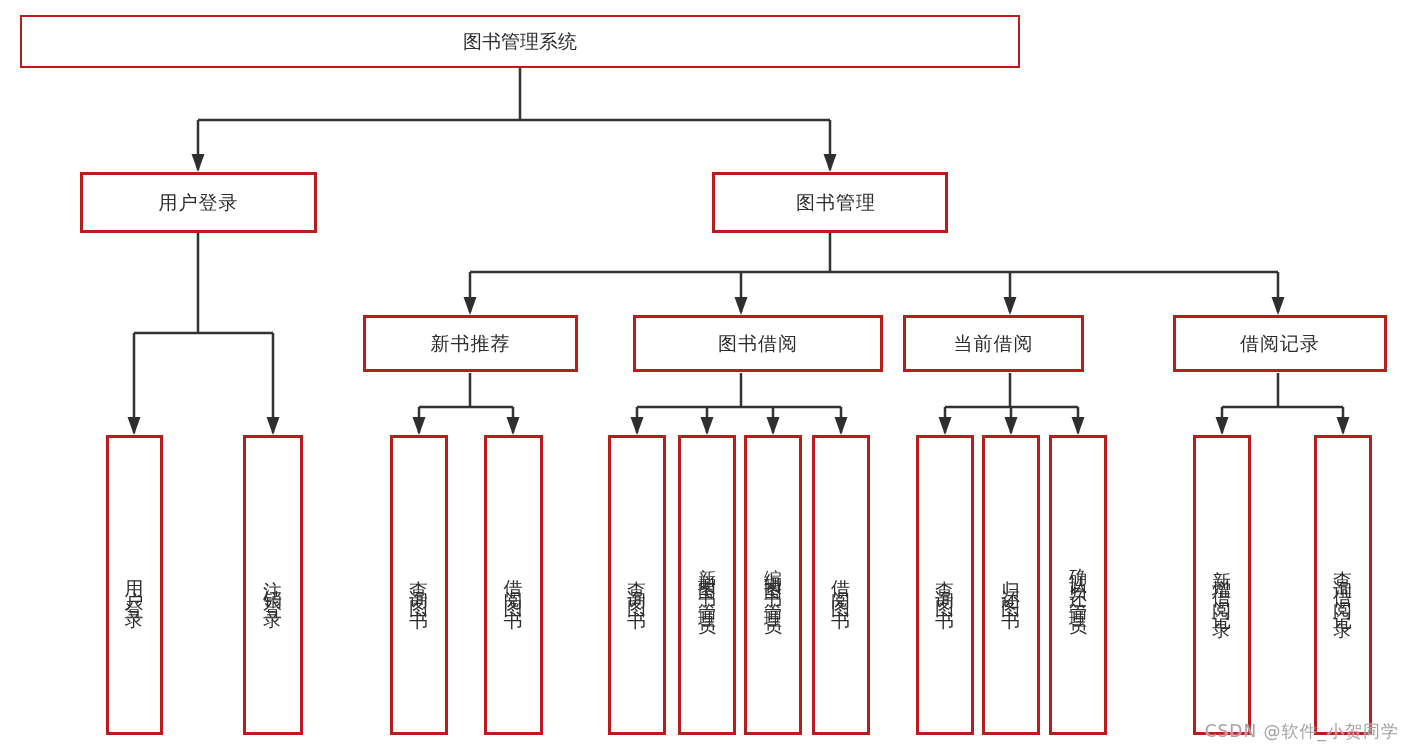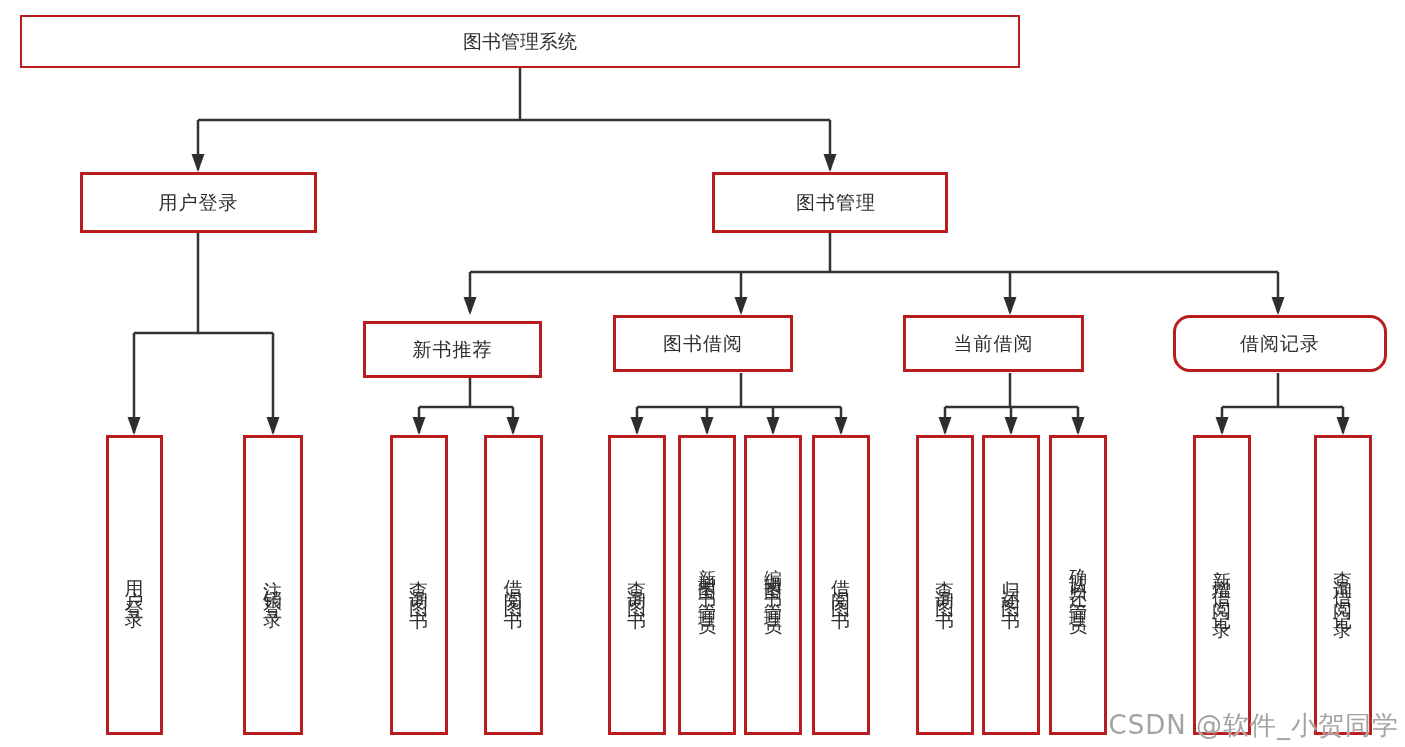--- a/index.html
+++ b/index.html
@@ -59,21 +59,21 @@
   }
   .node.leaf.long {
     letter-spacing: 7px;
     font-size: 18px;
   }
   #watermark {
     position: absolute;
     right: 6px;
     bottom: 4px;
     color: #a3a3a3;
-    font-size: 26px;
+    font-size: 17px;
     letter-spacing: 1px;
     z-index: 3;
     text-shadow: 0 0 2px #ffffff;
   }
 </style>
 </head>
 <body>
 
 <div id="stage">
 
@@ -121,30 +121,30 @@
     <span>图书管理系统</span>
   </div>
 
   <div class="node hnode" style="left:80px; top:172px; width:237px;">
     <span>用户登录</span>
   </div>
   <div class="node hnode" style="left:712px; top:172px; width:236px;padding-left:12px;">
     <span>图书管理</span>
   </div>
 
-  <div class="node hnode l3" style="left:363px; top:315px; width:179px;margin-top:6px;">
+  <div class="node hnode l3" style="left:363px; top:315px; width:215px;">
     <span>新书推荐</span>
   </div>
-  <div class="node hnode l3" style="left:613px; top:315px; width:180px;">
+  <div class="node hnode l3" style="left:633px; top:315px; width:250px;">
     <span>图书借阅</span>
   </div>
   <div class="node hnode l3" style="left:903px; top:315px; width:181px;">
     <span>当前借阅</span>
   </div>
-  <div class="node hnode l3" style="left:1173px; top:315px; width:214px;border-radius:17px;">
+  <div class="node hnode l3" style="left:1173px; top:315px; width:214px;">
     <span>借阅记录</span>
   </div>
 
   <div class="node leaf" style="left:106px; width:57px;">
     <span>用户登录</span>
   </div>
   <div class="node leaf" style="left:243px; width:60px;">
     <span>注销登录</span>
   </div>
 

